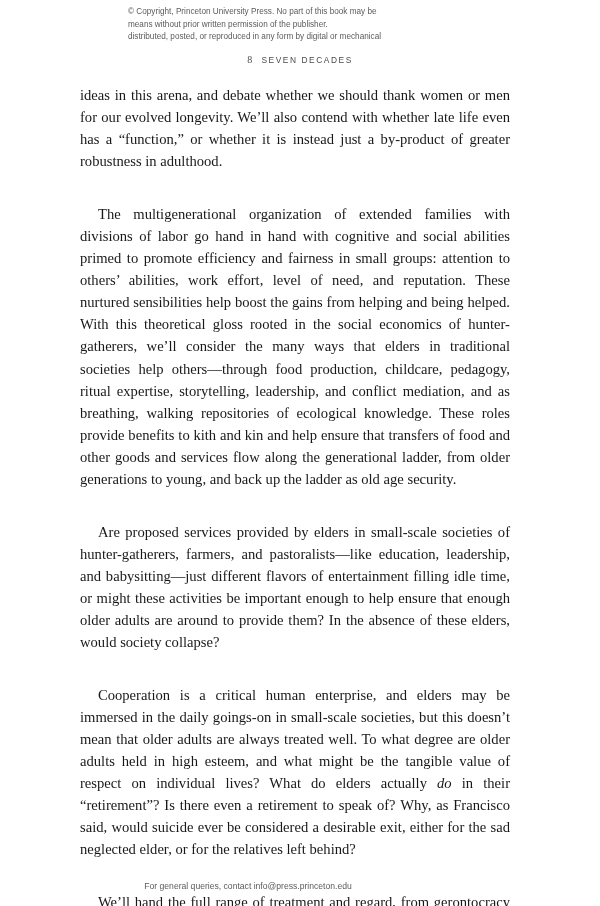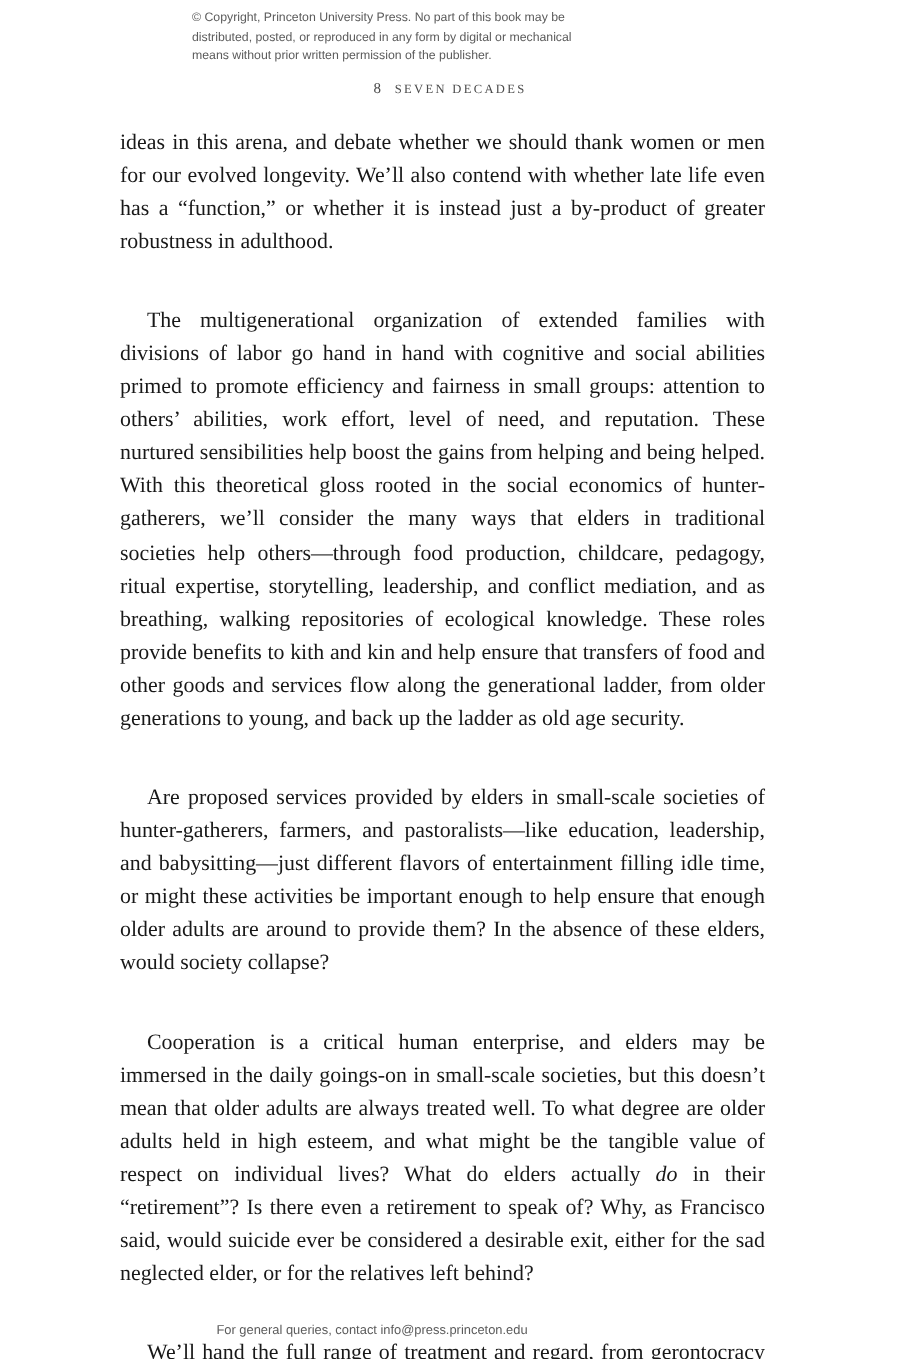--- a/index.html
+++ b/index.html
@@ -46,21 +46,21 @@
     color: #4a4a4a;
     font-size: 9.5px;
     white-space: nowrap;
   }
   .running-head .folio {
     font-family: "Liberation Serif", "DejaVu Serif", serif;
     font-size: 10px;
     letter-spacing: 0.2px;
   }
   .running-head .rh-title {
-    font-family: Liberation Serif, serif;
+    font-family: Liberation Sans, sans-serif;
     font-size: 8.4px;
     letter-spacing: 1.55px;
     margin-left: 9px;
     margin-top: 25px;
   }
 
   
   .textblock {
     position: absolute;
     left: 80px;
@@ -97,22 +97,22 @@
     white-space: nowrap;
   }
 </style>
 </head>
 <body>
 
 <div class="page">
 
   <div class="copyright-notice">
     <span class="cline">© Copyright, Princeton University Press. No part of this book may be</span>
+    <span class="cline">means without prior written permission of the publisher.</span>
     <span class="cline">distributed, posted, or reproduced in any form by digital or mechanical</span>
-    <span class="cline">means without prior written permission of the publisher.</span>
   </div>
 
   <div class="running-head">
     <span class="folio">8</span><span class="rh-title">SEVEN DECADES</span>
   </div>
 
   <div class="textblock">
     <p class="para">ideas in this arena, and debate whether we should thank women or men for our evolved longevity. We’ll also contend with whether late life even has a “function,” or whether it is instead just a by-product of greater robustness in adulthood.</p>
     <p class="para">The multigenerational organization of extended families with divisions of labor go hand in hand with cognitive and social abilities primed to promote efficiency and fairness in small groups: attention to others’ abilities, work effort, level of need, and reputation. These nurtured sensibilities help boost the gains from helping and being helped. With this theoretical gloss rooted in the social economics of hunter-gatherers, we’ll consider the many ways that elders in traditional societies help others—through food production, childcare, pedagogy, ritual expertise, storytelling, leadership, and conflict mediation, and as breathing, walking repositories of ecological knowledge. These roles provide benefits to kith and kin and help ensure that transfers of food and other goods and services flow along the generational ladder, from older generations to young, and back up the ladder as old age security.</p>
     <p class="para">Are proposed services provided by elders in small-scale societies of hunter-gatherers, farmers, and pastoralists—like education, leadership, and babysitting—just different flavors of entertainment filling idle time, or might these activities be important enough to help ensure that enough older adults are around to provide them? In the absence of these elders, would society collapse?</p>

